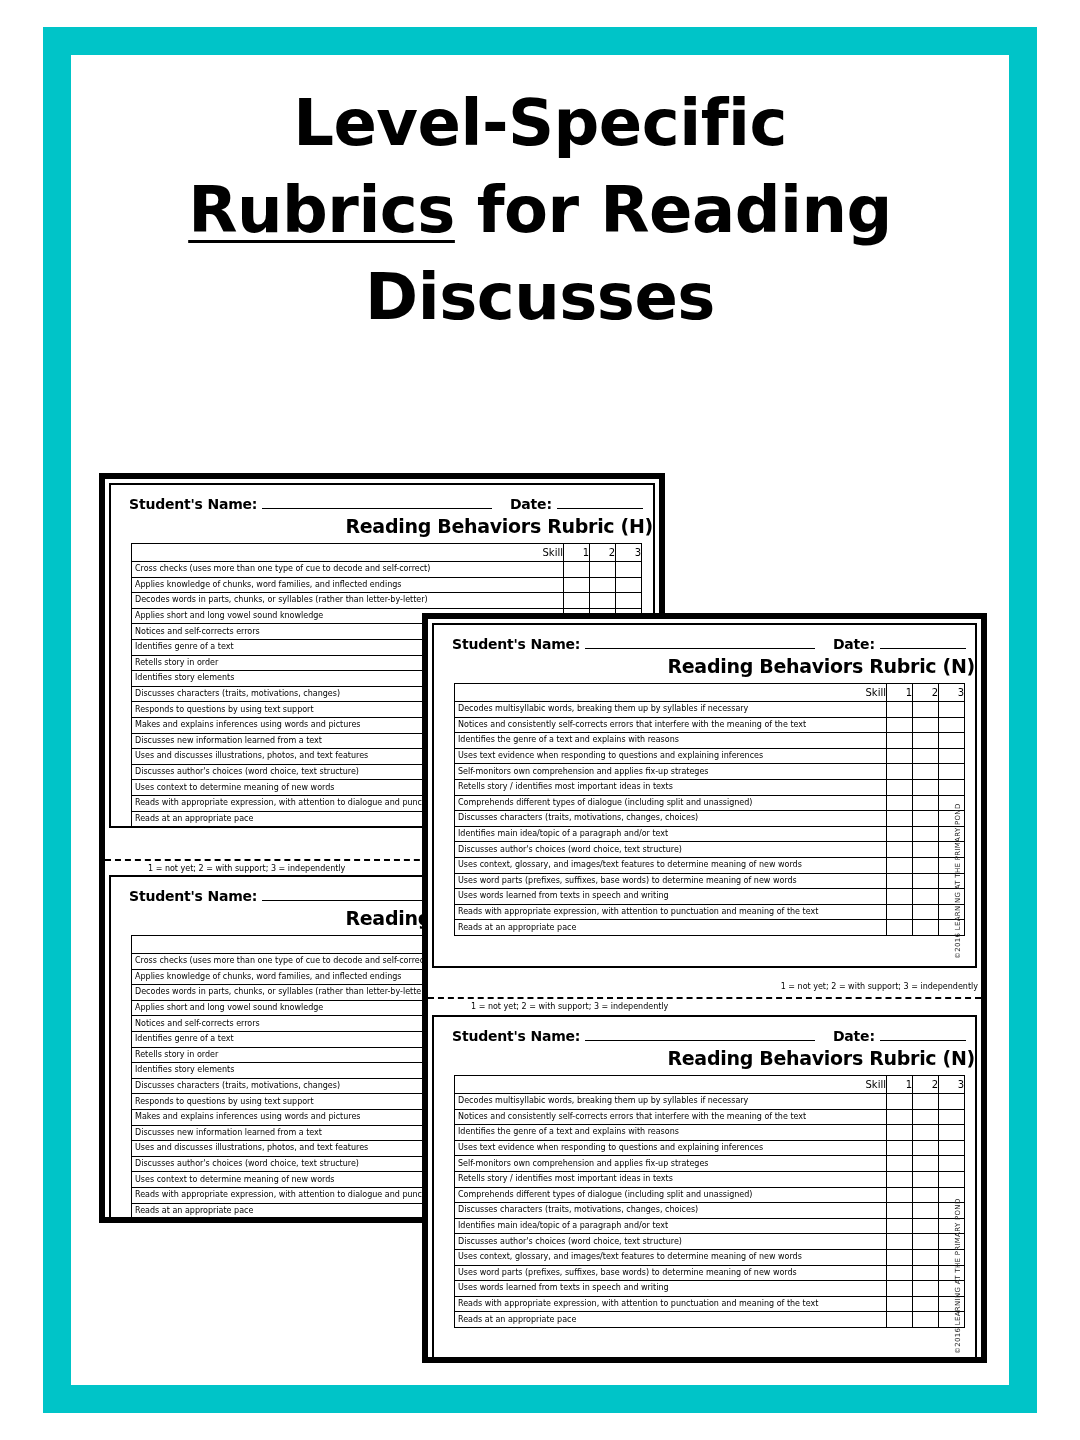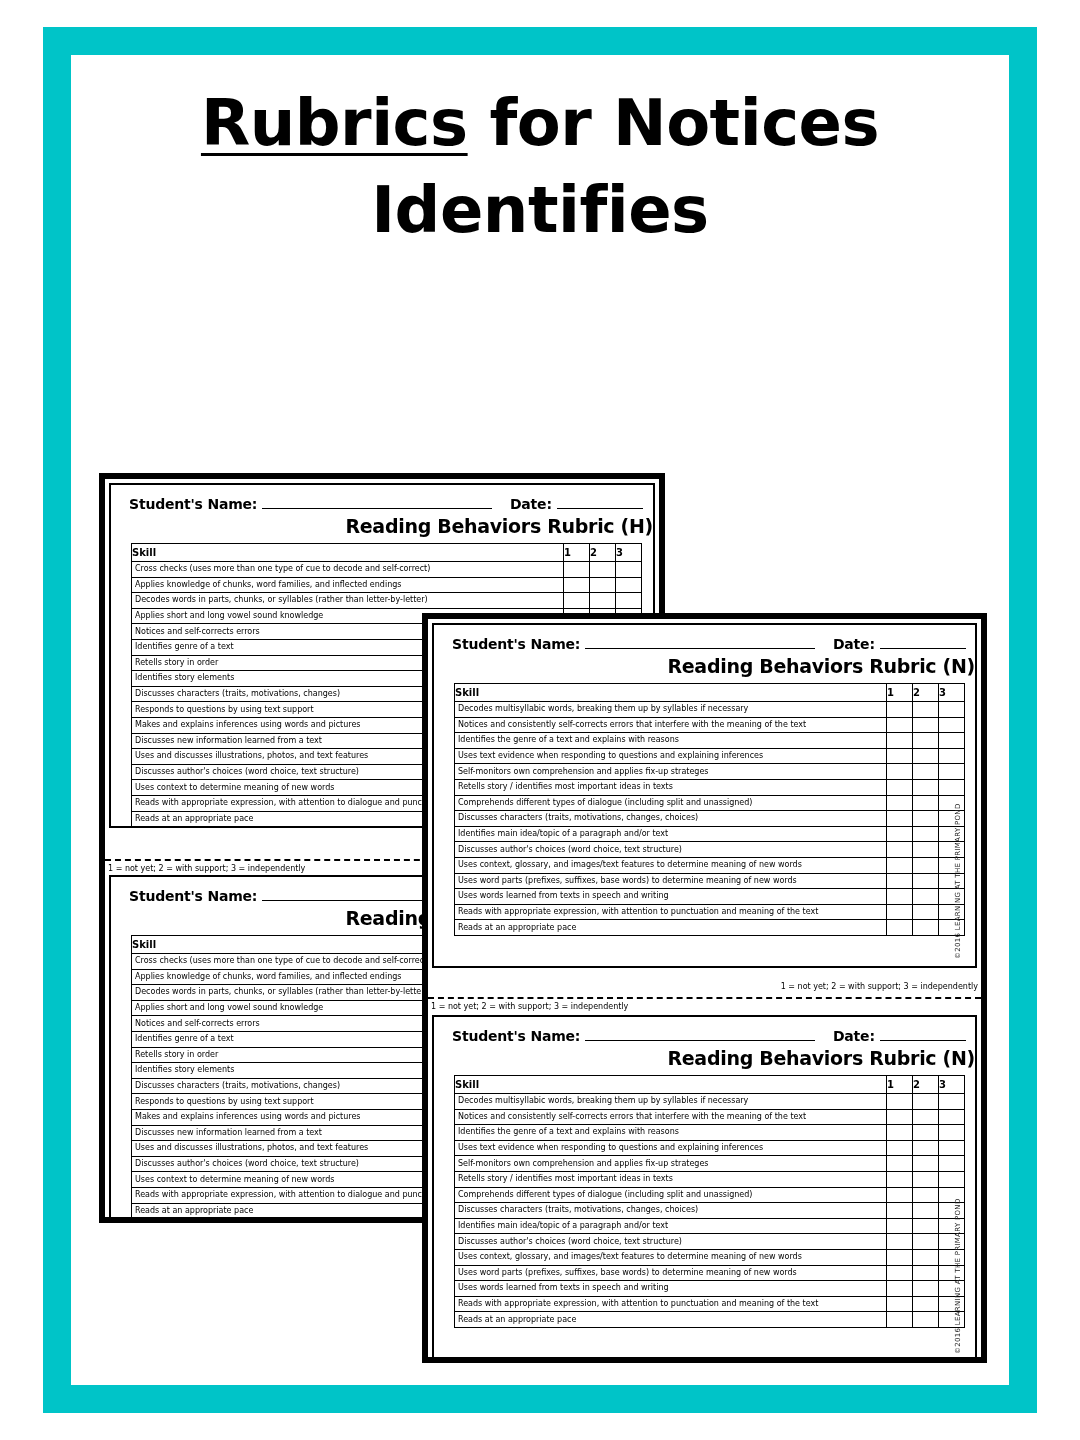--- a/index.html
+++ b/index.html
@@ -41,42 +41,43 @@
   }
   .rubric table {
     position: absolute; left: 20px; top: 58px; border-collapse: collapse; background: #fff;
     table-layout: fixed;
   }
   .rubric th, .rubric td {
     border: 1.5px solid #000; height: 15.6px; padding: 0 0 0 3px;
     font-size: 8px; line-height: 14px; white-space: nowrap; overflow: hidden;
     font-family: "DejaVu Sans", sans-serif; font-weight: normal; text-align: left;
   }
-  .rubric th { font-size: 10px; font-weight: bold; text-align: left; height: 18px; padding: 0; }
+  .rubric th { font-size: 10px; font-weight: normal; text-align: right; height: 18px; padding: 0; }
   .rubric td.score { padding: 0; }
 
   .legend {
-    position: absolute; font-size: 8px; white-space: nowrap; font-family: "DejaVu Sans", sans-serif;
+    position: absolute; font-size: 8px; white-space: nowrap; font-family: "DejaVu Sans", sans-serif; margin-left: 40px;
   }
   .cutline {
     position: absolute; left: 0; right: 0; border-top: 2px dashed #000;
   }
   .copyright {
     position: absolute; font-size: 7px; white-space: nowrap; color: #222;
     transform-origin: left top; transform: rotate(-90deg); letter-spacing: 0.3px;
   }
 </style>
 </head>
 <body>
 
 <div class="frame"></div>
 
 <div class="headline">
-  <div><span class="u">Rubrics</span><span> for Notices</span></div>
-  <div>Identifies</div>
+  <div>Level-Specific</div>
+  <div><span class="u">Rubrics</span><span> for Reading</span></div>
+  <div>Discusses</div>
 </div>
 
 <div class="page page-h">
   <div class="rubric" style="top:4px;height:345px;">
       <div class="name-line"><span>Student's Name:</span> <span class="blank" style="width:230px"></span><span style="display:inline-block;width:18px"></span><span>Date:</span> <span class="blank" style="width:86px"></span></div>
       <div class="title">Reading Behaviors Rubric (H)</div>
       <table style="width:510px">
         <colgroup>
           <col style="width:432px">
           <col style="width:26px">

